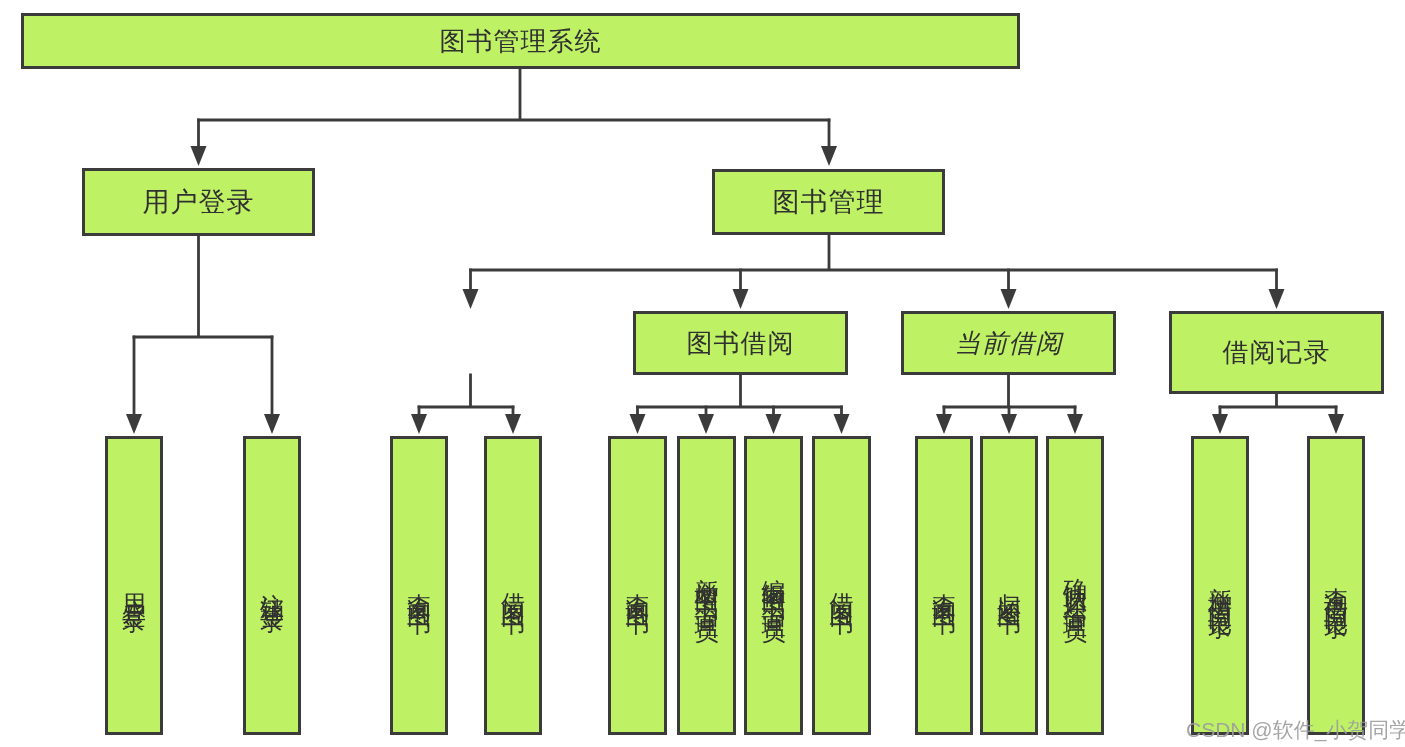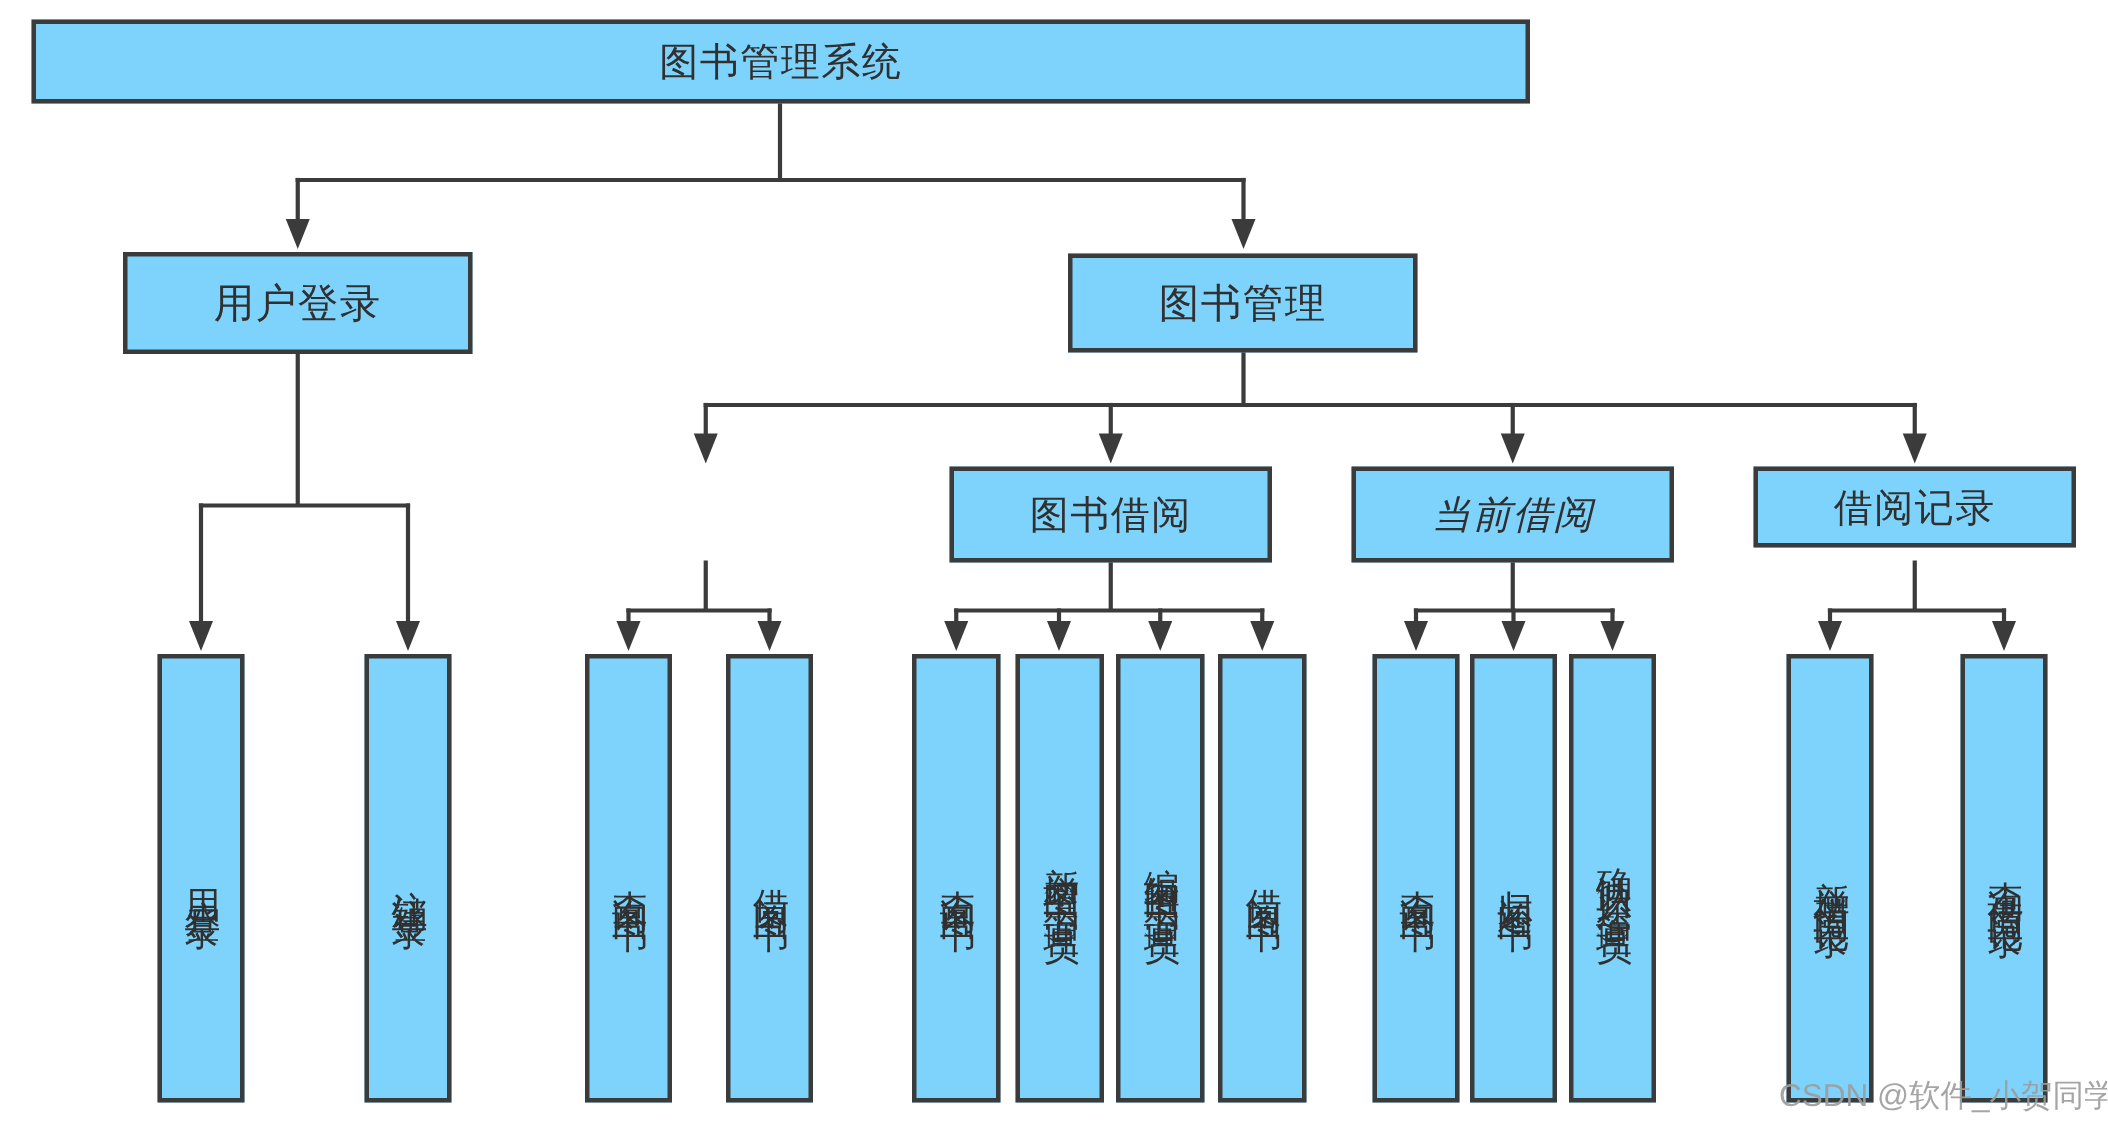--- a/index.html
+++ b/index.html
@@ -9,21 +9,21 @@
     width:1405px;height:747px;
     background:#ffffff;
     overflow:hidden;
   }
   .wires{position:absolute;left:0;top:0;z-index:1;}
   .wires path{stroke:#3b3b3b;fill:none;stroke-width:2.8;stroke-linecap:square;}
   .wires path.ah{fill:#3b3b3b;stroke:none;}
   .node{
     position:absolute;
     box-sizing:border-box;
-    background:#7dd3fc;
+    background:#bef264;
     border:3px solid #3b3b3b;
     display:flex;align-items:center;justify-content:center;
     color:#303030;
     z-index:2;
   }
   .hlabel{font-size:26px;letter-spacing:1px;white-space:nowrap;}
   .l2 .hlabel{font-size:27px;}
   .vnode{width:58px;top:436px;height:299px;}
   .vlabel{
     writing-mode:vertical-rl;
@@ -33,21 +33,21 @@
     line-height:1;
     white-space:nowrap;
   }
   
   .n-root{left:21px;top:13px;width:999px;height:56px;}
   .n-user{left:82px;top:168px;width:233px;height:68px;}
   .n-book{left:712px;top:169px;width:233px;height:66px;justify-content:center;}
   .n-newbooks{left:363px;top:311px;width:215px;height:64px;}
   .n-borrowing{left:633px;top:311px;width:215px;height:64px;font-family:Liberation Serif, serif;}
   .n-current{left:901px;top:311px;width:215px;height:64px;font-style:italic;}
-  .n-records{left:1169px;top:311px;width:215px;height:54px;}
+  .n-records{left:1169px;top:311px;width:215px;height:83px;}
   .n-ul0{left:105px;}
   .n-ul1{left:243px;}
   .n-nb0{left:390px;}
   .n-nb1{left:484px;}
   .n-bw0{left:608px;width:59px;}
   .n-bw1{left:677px;width:59px;}
   .n-bw2{left:744px;width:59px;}
   .n-bw3{left:812px;width:59px;}
   .n-cu0{left:915px;}
   .n-cu1{left:980px;}

